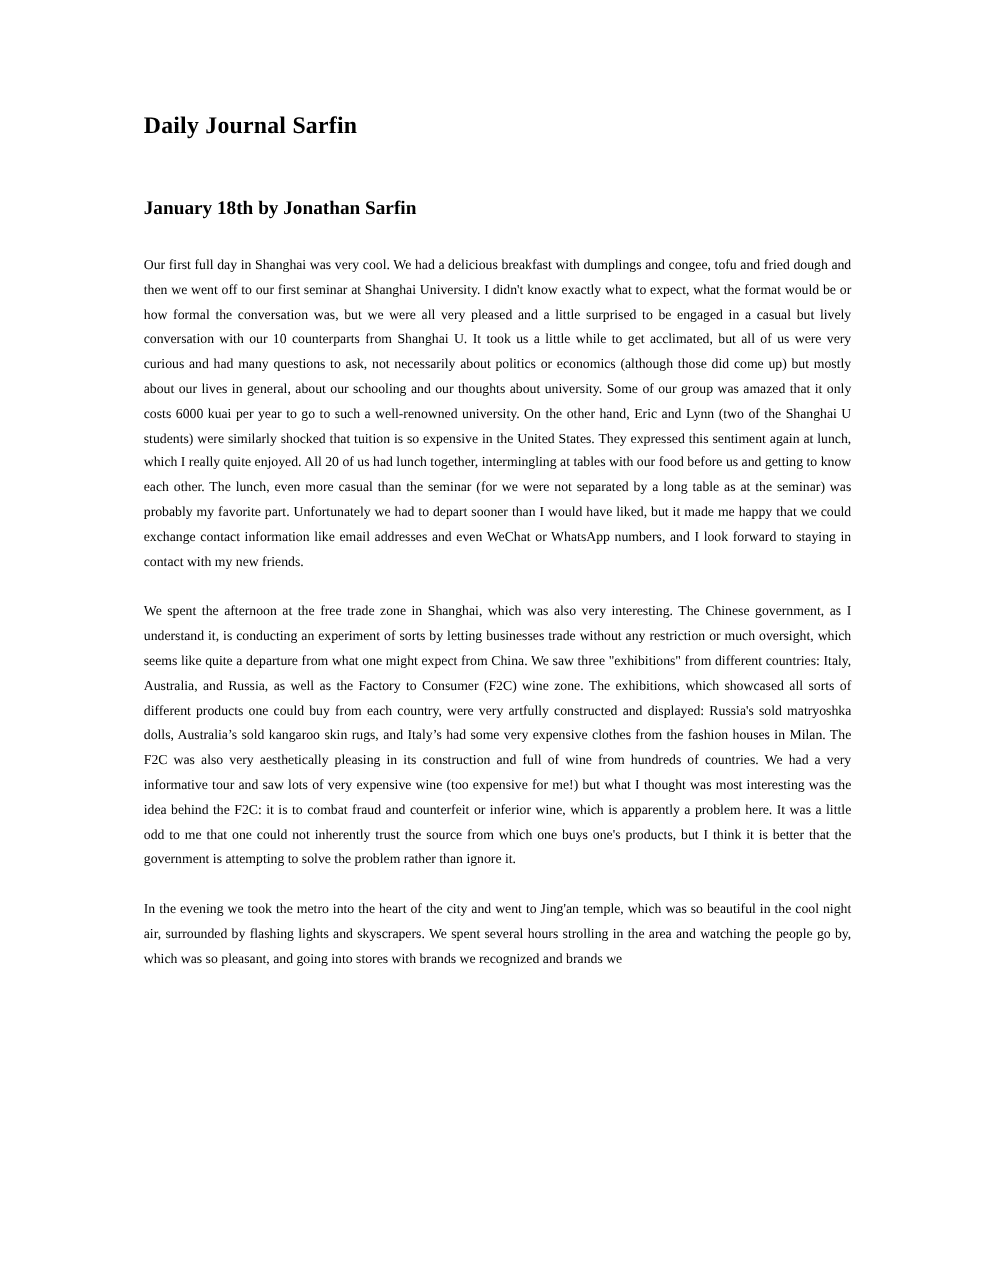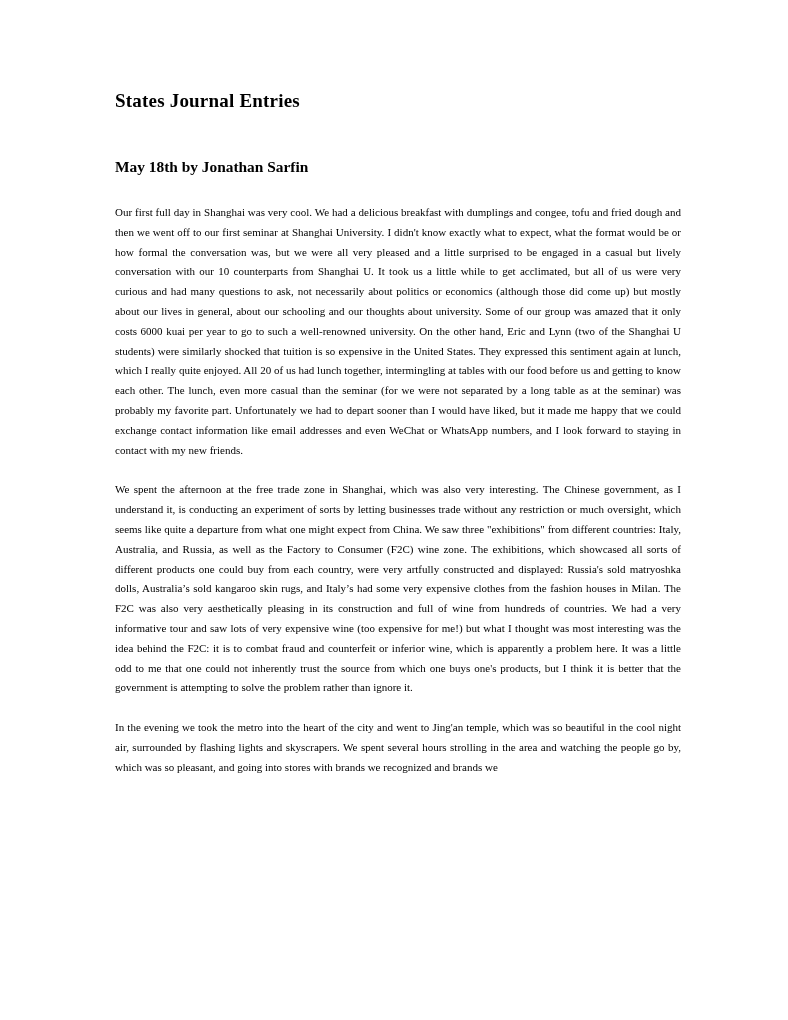--- a/index.html
+++ b/index.html
@@ -35,22 +35,22 @@
     font-size: 11px;
     line-height: 19.8px;
     text-align: justify;
     margin: 0 0 20px 0;
   }
 </style>
 </head>
 <body>
 
 <div class="page">
-  <h1 class="doc-title">States Journal Entries</h1>
+  <h1 class="doc-title">Daily Journal Sarfin</h1>
 
-  <h2 class="entry-heading">May 18th by Jonathan Sarfin</h2>
+  <h2 class="entry-heading">January 18th by Jonathan Sarfin</h2>
 
   <p class="para">Our first full day in Shanghai was very cool. We had a delicious breakfast with dumplings and congee, tofu and fried dough and then we went off to our first seminar at Shanghai University. I didn't know exactly what to expect, what the format would be or how formal the conversation was, but we were all very pleased and a little surprised to be engaged in a casual but lively conversation with our 10 counterparts from Shanghai U. It took us a little while to get acclimated, but all of us were very curious and had many questions to ask, not necessarily about politics or economics (although those did come up) but mostly about our lives in general, about our schooling and our thoughts about university. Some of our group was amazed that it only costs 6000 kuai per year to go to such a well-renowned university. On the other hand, Eric and Lynn (two of the Shanghai U students) were similarly shocked that tuition is so expensive in the United States. They expressed this sentiment again at lunch, which I really quite enjoyed. All 20 of us had lunch together, intermingling at tables with our food before us and getting to know each other. The lunch, even more casual than the seminar (for we were not separated by a long table as at the seminar) was probably my favorite part. Unfortunately we had to depart sooner than I would have liked, but it made me happy that we could exchange contact information like email addresses and even WeChat or WhatsApp numbers, and I look forward to staying in contact with my new friends.</p>
 
   <p class="para">We spent the afternoon at the free trade zone in Shanghai, which was also very interesting. The Chinese government, as I understand it, is conducting an experiment of sorts by letting businesses trade without any restriction or much oversight, which seems like quite a departure from what one might expect from China. We saw three "exhibitions" from different countries: Italy, Australia, and Russia, as well as the Factory to Consumer (F2C) wine zone. The exhibitions, which showcased all sorts of different products one could buy from each country, were very artfully constructed and displayed: Russia's sold matryoshka dolls, Australia’s sold kangaroo skin rugs, and Italy’s had some very expensive clothes from the fashion houses in Milan. The F2C was also very aesthetically pleasing in its construction and full of wine from hundreds of countries. We had a very informative tour and saw lots of very expensive wine (too expensive for me!) but what I thought was most interesting was the idea behind the F2C: it is to combat fraud and counterfeit or inferior wine, which is apparently a problem here. It was a little odd to me that one could not inherently trust the source from which one buys one's products, but I think it is better that the government is attempting to solve the problem rather than ignore it.</p>
 
   <p class="para">In the evening we took the metro into the heart of the city and went to Jing'an temple, which was so beautiful in the cool night air, surrounded by flashing lights and skyscrapers. We spent several hours strolling in the area and watching the people go by, which was so pleasant, and going into stores with brands we recognized and brands we</p>
 </div>
 
 </body></html>

